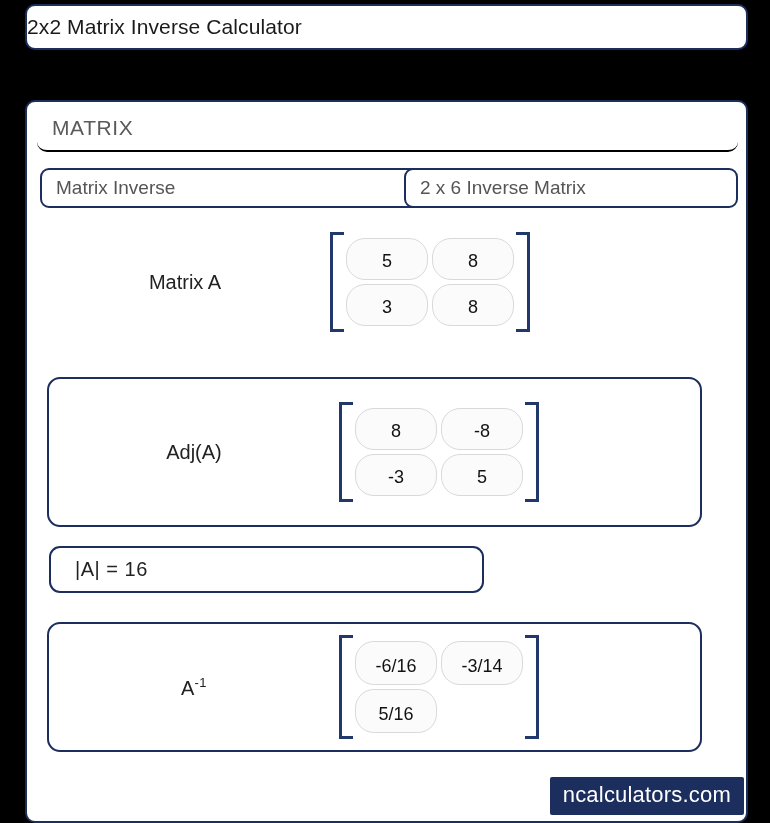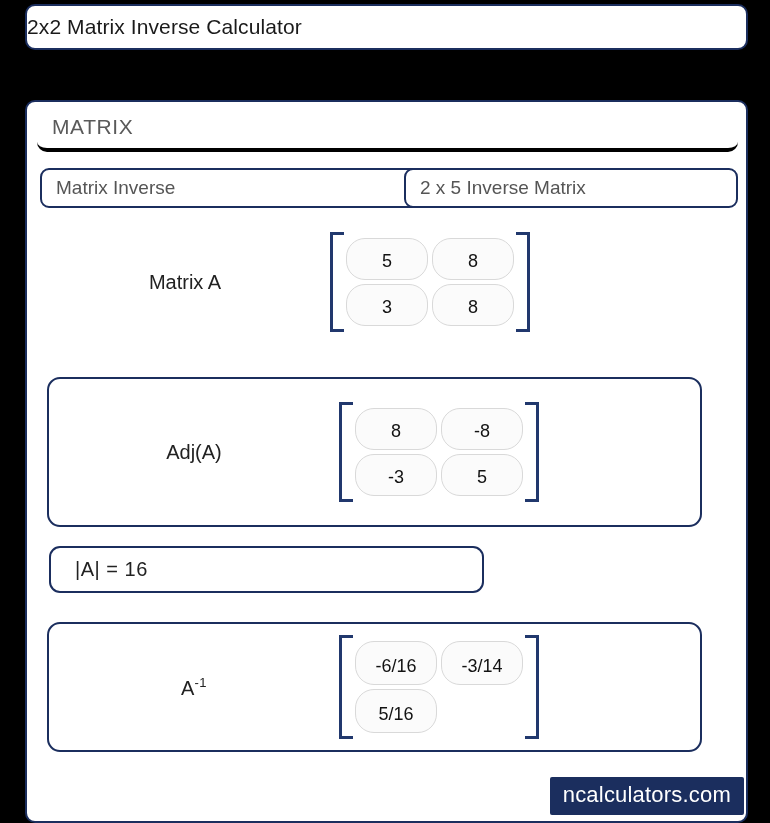--- a/index.html
+++ b/index.html
@@ -73,21 +73,21 @@
     overflow: hidden;
   }
 
   
   .matrix-header {
     position: absolute;
     left: 10px;
     top: 4px;
     width: 701px;
     height: 46px;
-    border-bottom: 4px solid #000000;
+    border-bottom: 2px solid #000000;
     border-radius: 0 0 10px 10px;
     display: flex;
     align-items: center;
     padding-left: 15px;
   }
   .matrix-header-text {
     font-size: 21px;
     color: #5a5a5a;
     letter-spacing: 0.6px;
   }
@@ -242,21 +242,21 @@
 
     <div class="matrix-header">
       <span class="matrix-header-text">MATRIX</span>
     </div>
 
     <div class="field" id="field-left">
       <span class="field-text">Matrix Inverse</span>
     </div>
 
     <div class="field" id="field-right">
-      <span class="field-text">2 x 5 Inverse Matrix</span>
+      <span class="field-text">2 x 6 Inverse Matrix</span>
     </div>
 
     <div class="row" id="row-matrix-a">
       <span class="row-label">Matrix A</span>
       <div class="matrix-widget m-small">
         <span class="bracket left"></span>
         <div class="matrix-grid">
           <div class="cell">5</div>
           <div class="cell">8</div>
           <div class="cell">3</div>

